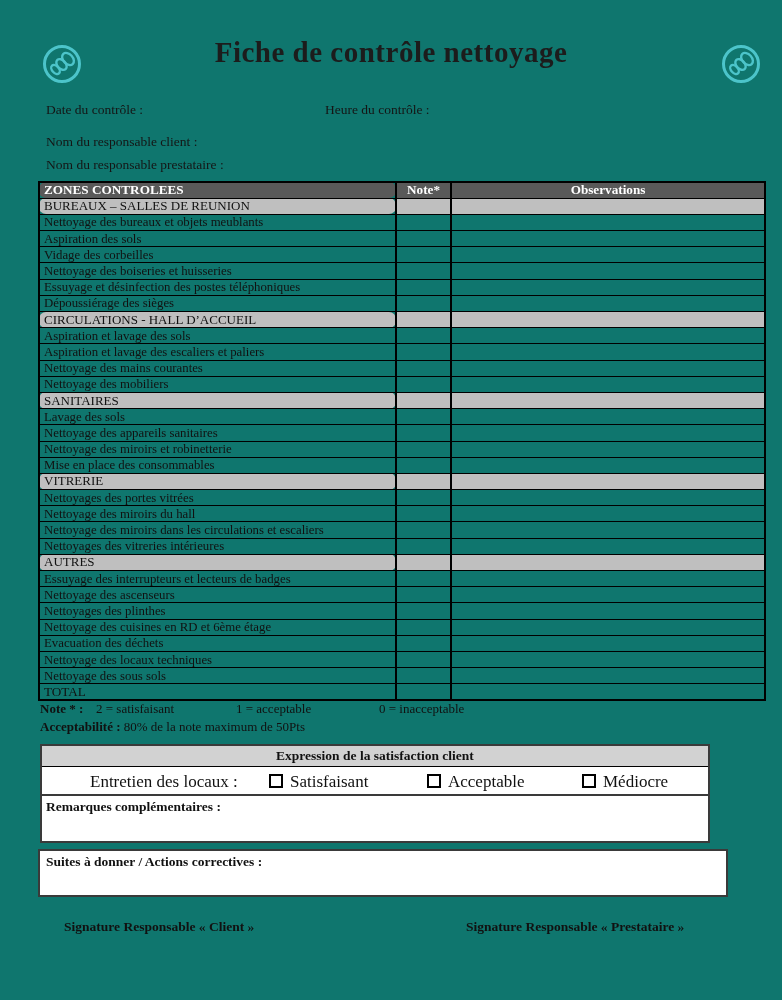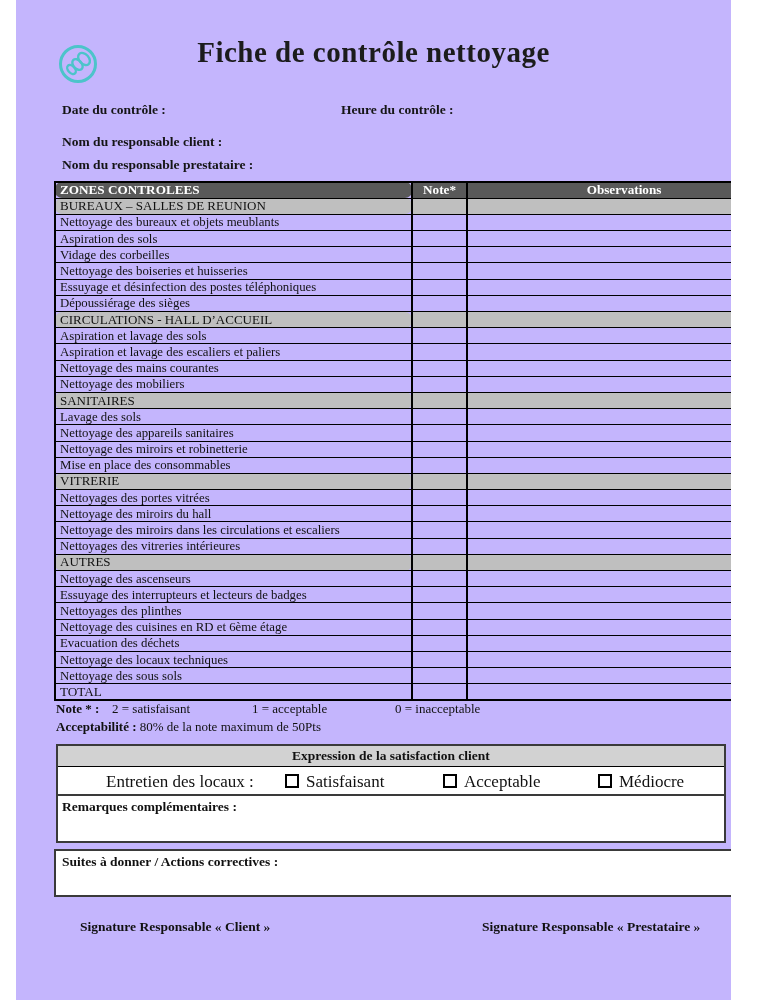--- a/index.html
+++ b/index.html
@@ -1,29 +1,29 @@
 <!DOCTYPE html>
 <html><head>
 <meta charset="utf-8">
 <style>
   html,body { margin:0; padding:0; background:#ffffff; }
   .page {
-    position:relative; width:715px; height:1000px; background:#c4b5fd;
-    font-family:"Liberation Serif", serif; color:#111; overflow:hidden;margin-left:16px;
+    position:relative; width:782px; height:1000px; background:#0f766e;
+    font-family:"Liberation Serif", serif; color:#111; overflow:hidden;
   }
   
   .doc-title {
     position:absolute; left:0; right:0; top:36px; text-align:center;
     font-size:29px; font-weight:bold; color:#1c1c1c; letter-spacing:0.5px;
   }
   .logo { position:absolute; top:44px; width:40px; height:40px; }
   .logo.left { left:42px; }
   .logo.right { left:721px; }
   
-  .meta { position:absolute; font-size:13.5px; font-weight:bold; color:#151515; }
+  .meta { position:absolute; font-size:13.5px; font-weight:normal; color:#151515; }
   .meta.date { left:46px; top:102px; }
   .meta.time { left:325px; top:102px; }
   .meta.client { left:46px; top:134px; }
   .meta.provider { left:46px; top:157px; }
   
   table.zones {
     position:absolute; left:38px; top:181px; width:726px;
     border-collapse:collapse; table-layout:fixed;
     border:2px solid #000;
   }
@@ -235,26 +235,26 @@
           <td class="c-zone item">Nettoyages des vitreries intérieures</td>
           <td class="c-note item"></td>
           <td class="c-obs item"></td>
         </tr>
         <tr>
           <td class="c-zone section">AUTRES</td>
           <td class="c-note section"></td>
           <td class="c-obs section"></td>
         </tr>
         <tr>
+          <td class="c-zone item">Essuyage des interrupteurs et lecteurs de badges</td>
+          <td class="c-note item"></td>
+          <td class="c-obs item"></td>
+        </tr>
+        <tr>
           <td class="c-zone item">Nettoyage des ascenseurs</td>
-          <td class="c-note item"></td>
-          <td class="c-obs item"></td>
-        </tr>
-        <tr>
-          <td class="c-zone item">Essuyage des interrupteurs et lecteurs de badges</td>
           <td class="c-note item"></td>
           <td class="c-obs item"></td>
         </tr>
         <tr>
           <td class="c-zone item">Nettoyages des plinthes</td>
           <td class="c-note item"></td>
           <td class="c-obs item"></td>
         </tr>
         <tr>
           <td class="c-zone item">Nettoyage des cuisines en RD et 6ème étage</td>

